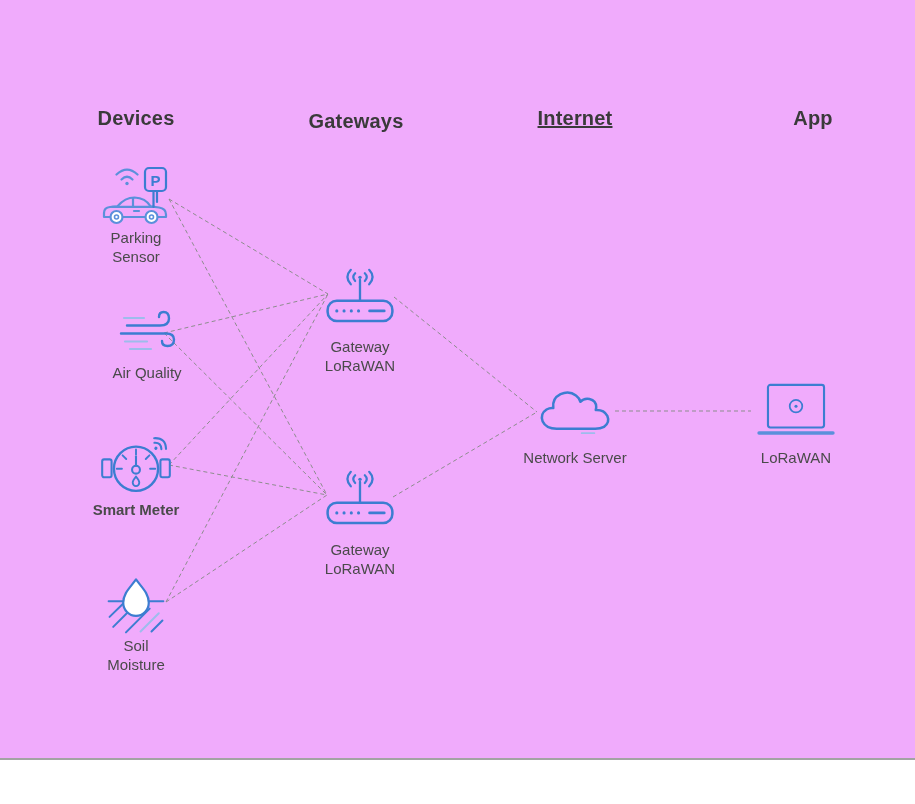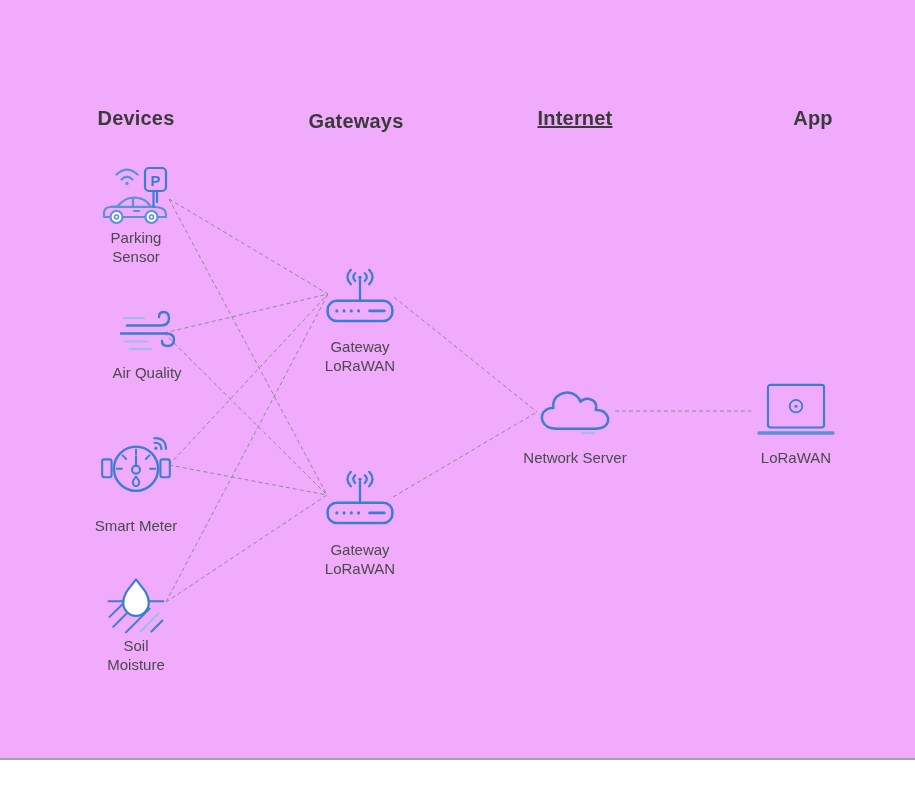--- a/index.html
+++ b/index.html
@@ -111,21 +111,21 @@
         <circle cx="38" cy="38" r="4.2" stroke-width="2.2"></circle>
         <path d="M38,33.8 L38,24" stroke-width="2.2"></path>
         <path d="M38,45.5 Q41.5,49.5 41.5,52 A3.5,3.5 0 1 1 34.5,52 Q34.5,49.5 38,45.5 Z" stroke-width="2"></path>
         <g transform="translate(62,12) rotate(42)">
           <path d="M-5,1 Q0,-4 5,1" stroke-width="2.2"></path>
           <path d="M-8.5,-2.5 Q0,-11 8.5,-2.5" stroke-width="2.2"></path>
           <circle cx="0" cy="4.2" r="1.7" fill="#3C7DD1" stroke="none"></circle>
         </g>
       </g>
     </svg>
-    <div class="label" style="margin-top:20px;">Smart Meter</div>
+    <div class="label" style="margin-top:4px;font-weight:bold;">Smart Meter</div>
   </div>
 
   <div class="node" style="left:66px; top:574px;">
     <svg width="62" height="62" viewBox="0 0 64 68" xmlns="http://www.w3.org/2000/svg">
       <g fill="none" stroke-linecap="round" stroke-linejoin="round">
         <path d="M2,30 L19,30" stroke="#3C7DD1" stroke-width="2.2"></path>
         <path d="M45,30 L62,30" stroke="#3C7DD1" stroke-width="2.2"></path>
         <path d="M3,47 L20,30.5" stroke="#3C7DD1" stroke-width="2.2"></path>
         <path d="M7,58 L31,34" stroke="#3C7DD1" stroke-width="2.2"></path>
         <path d="M21,64 L47,38" stroke="#3C7DD1" stroke-width="2.2"></path>

